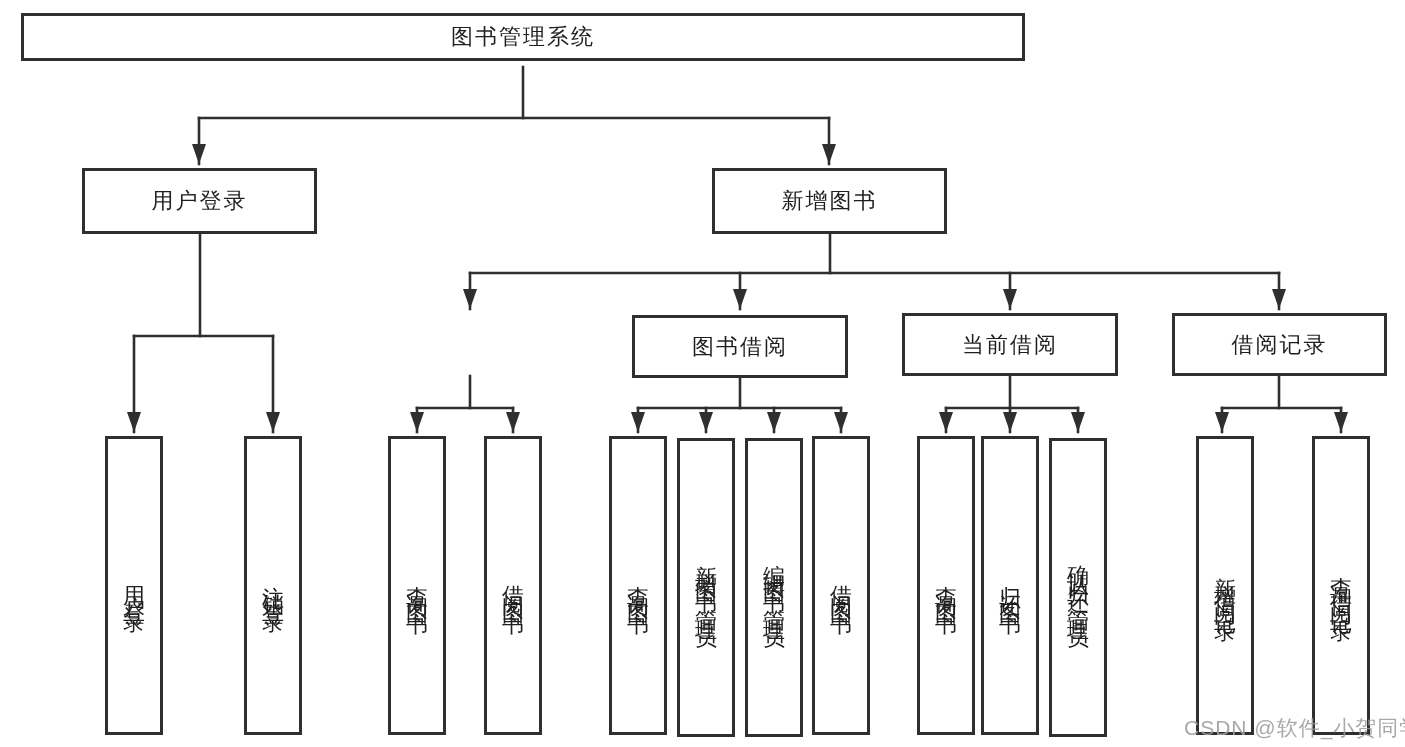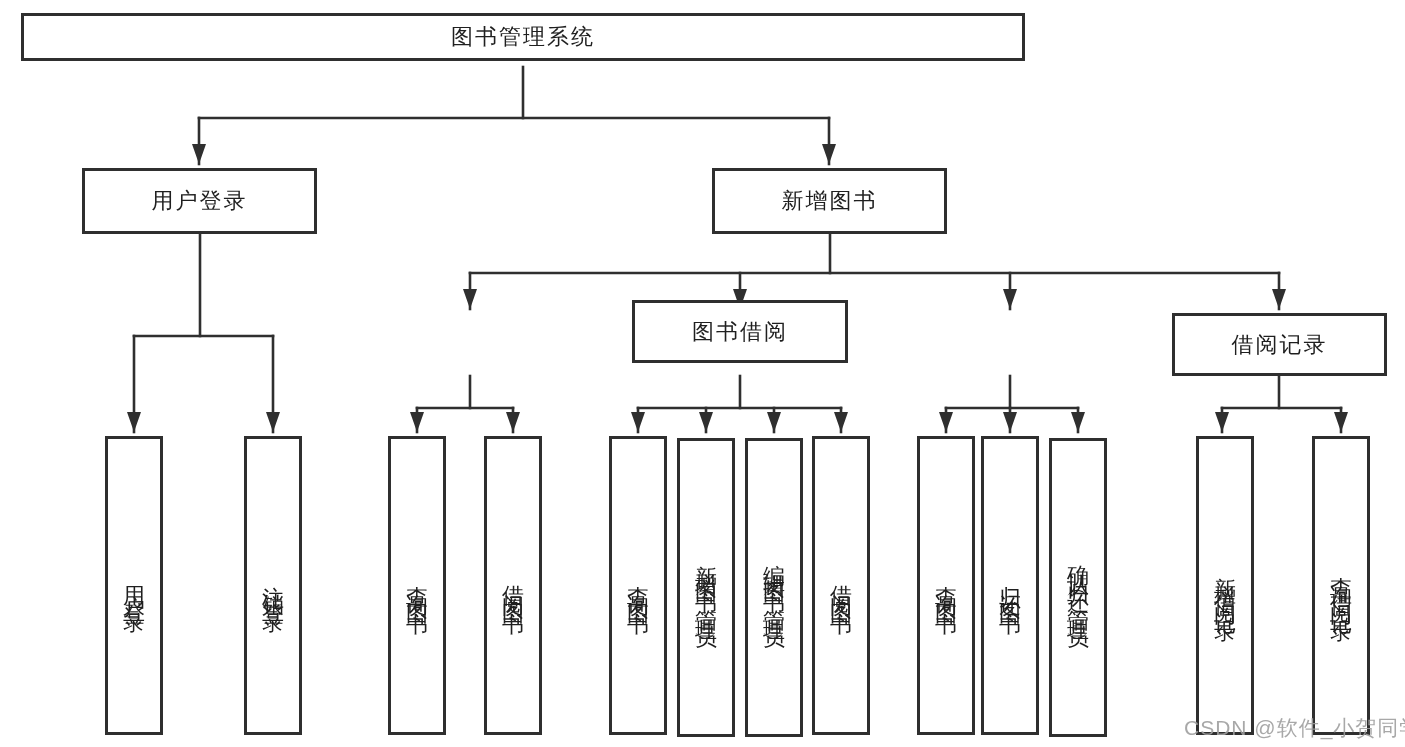--- a/index.html
+++ b/index.html
@@ -119,21 +119,22 @@
         <path d="M1341,408 L1341,432" marker-end="url(#arrow)"></path>
       </g>
     </g>
   </svg>
 
   <div class="node" style="left:21px; top:13px; width:1004px; height:48px;">图书管理系统</div>
 
   <div class="node" style="left:82px; top:168px; width:235px; height:66px;">用户登录</div>
   <div class="node" style="left:712px; top:168px; width:235px; height:66px;">新增图书</div>
 
-  <div class="node" style="left:632px; top:300px; width:216px; height:63px;text-align:right;">图书借阅</div>
+  <div class="node" style="left:632px; top:315px; width:216px; height:63px;text-align:right;">图书借阅</div>
+  <div class="node" style="left:902px; top:313px; width:216px; height:63px;">当前借阅</div>
   <div class="node" style="left:1172px; top:313px; width:215px; height:63px;">借阅记录</div>
 
   <div class="node vbox" style="left:105px; top:436px; width:58px; height:299px;">
     <span class="vtext">用户登录</span>
   </div>
   <div class="node vbox" style="left:244px; top:436px; width:58px; height:299px;">
     <span class="vtext">注销登录</span>
   </div>
 
   <div class="node vbox" style="left:388px; top:436px; width:58px; height:299px;">

